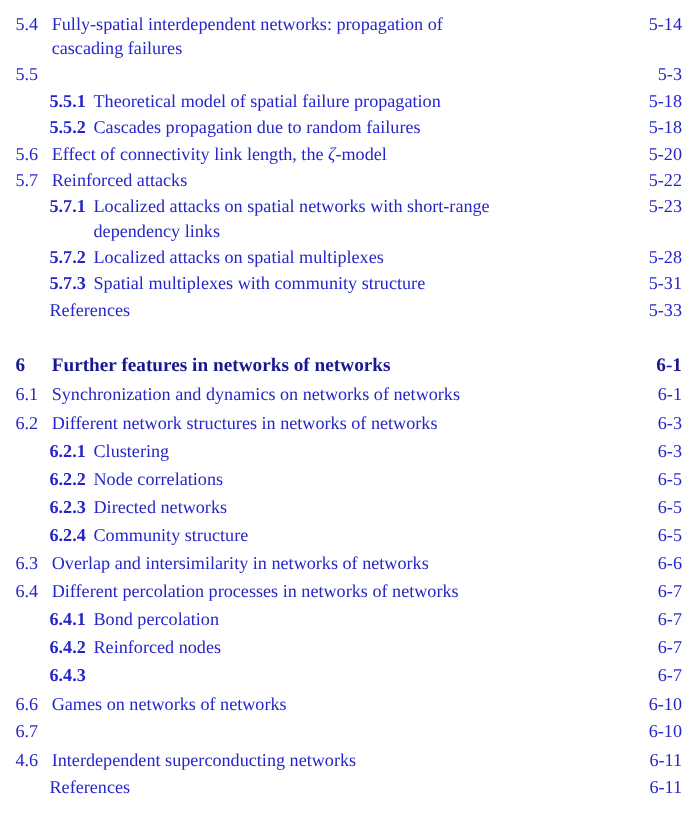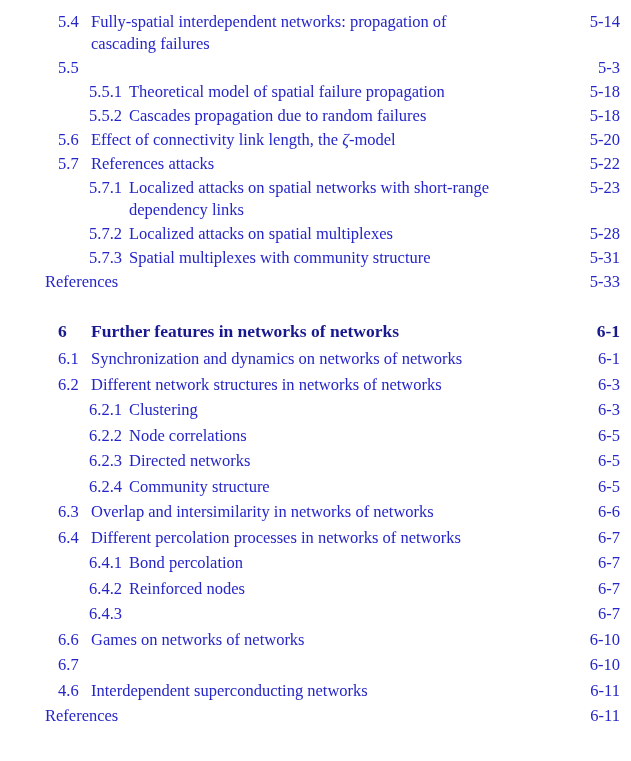--- a/index.html
+++ b/index.html
@@ -21,28 +21,28 @@
   .row {
     display: flex;
     align-items: flex-start;
     font-size: 16.5px;
     line-height: 22px;
     margin-bottom: 2px;
     color: var(--entry-blue, #2525c8);
   }
   .row .num {
     flex: 0 0 33px;
-    margin-left: 44px;
   }
   .row.subsection .spacer,
   .row.references .spacer {
     flex: 0 0 31px;
   }
   .row.subsection .num {
     flex: 0 0 40px;
+    font-weight: bold;
   }
   .row .title {
     flex: 0 1 auto;
     padding-right: 10px;
   }
   .row .page {
     margin-left: auto;
     flex: 0 0 auto;
     white-space: nowrap;
   }
@@ -84,21 +84,21 @@
       <span class="title"><span>Cascades propagation due to random failures</span></span>
       <span class="page">5-18</span>
     </div>
     <div class="row section">
       <span class="num">5.6</span>
       <span class="title"><span>Effect of connectivity link length, the </span><i>ζ</i><span>-model</span></span>
       <span class="page">5-20</span>
     </div>
     <div class="row section">
       <span class="num">5.7</span>
-      <span class="title"><span>References attacks</span></span>
+      <span class="title"><span>Reinforced attacks</span></span>
       <span class="page">5-22</span>
     </div>
     <div class="row subsection">
       <span class="spacer"></span>
       <span class="num">5.7.1</span>
       <span class="title"><span>Localized attacks on spatial networks with short-range</span><br><span>dependency links</span></span>
       <span class="page">5-23</span>
     </div>
     <div class="row subsection">
       <span class="spacer"></span>

